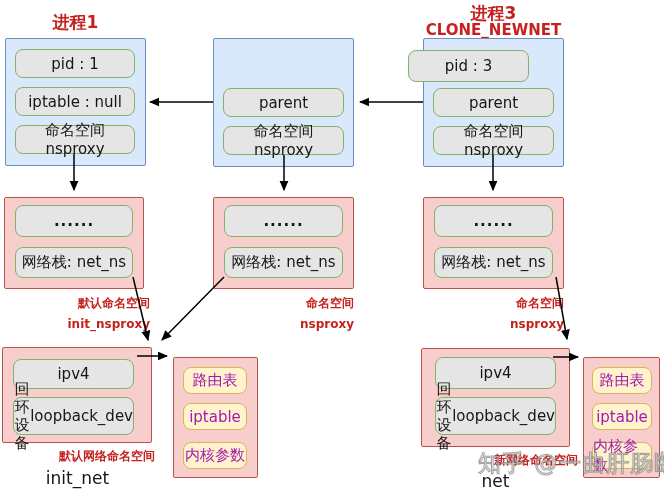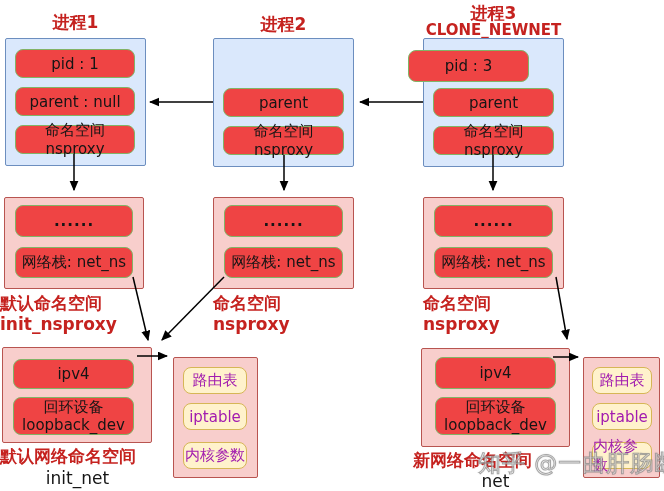--- a/index.html
+++ b/index.html
@@ -17,21 +17,21 @@
     background: #dae8fc;
     border: 1.5px solid #6c8ebf;
     border-radius: 2px;
   }
   .structbox {
     background: #f8cecc;
     border: 1.5px solid #b85450;
     border-radius: 2px;
   }
   .gfield {
-    background: #ef4444;
+    background: #e5e5e5;
     border: 1.5px solid #82b366;
     border-radius: 8px;
     display: flex;
     align-items: center;
     justify-content: center;
     font-size: 15px;
     color: #151515;
     text-align: center;
   }
   .yitem {
@@ -54,33 +54,33 @@
   .rsub {
     color: #c5221f;
     font-weight: bold;
     font-size: 15px;
     text-align: center;
     white-space: nowrap;
   }
   .rlabel {
     color: #c5221f;
     font-weight: bold;
-    font-size: 17px;
-    text-align: left;
+    font-size: 12px;
+    text-align: right;
     line-height: 21px;
     white-space: nowrap;
   }
   .blabel {
     color: #151515;
     font-size: 17px;
     text-align: center;
     white-space: nowrap;
   }
   .dots { letter-spacing: 1px; font-weight: bold; }
-  .loop { flex-direction: column; line-height: 18px; }
+  .loop { flex-direction: row; line-height: 18px; }
   .arrows {
     position: absolute;
     inset: 0;
     z-index: 4;
     pointer-events: none;
   }
   .watermark {
     position: absolute;
     left: 478px;
     top: 448px;
@@ -94,24 +94,23 @@
   }
 </style>
 </head>
 <body>
 
 <div class="canvas">
 
   <div class="abs rtitle" style="left:5px;top:11px;width:141px;">进程1</div>
   <div class="abs procbox" style="left:5px;top:38px;width:141px;height:128px;"></div>
   <div class="abs gfield" style="left:15px;top:49px;width:120px;height:29px;">pid : 1</div>
-  <div class="abs gfield" style="left:15px;top:87px;width:120px;height:29px;">parent : null</div>
+  <div class="abs gfield" style="left:15px;top:87px;width:120px;height:29px;">iptable : null</div>
   <div class="abs gfield" style="left:15px;top:125px;width:120px;height:29px;">命名空间nsproxy</div>
 
-  <div class="abs rtitle" style="left:213px;top:13px;width:141px;">进程2</div>
   <div class="abs procbox" style="left:213px;top:38px;width:141px;height:129px;"></div>
   <div class="abs gfield" style="left:223px;top:88px;width:121px;height:29px;">parent</div>
   <div class="abs gfield" style="left:223px;top:126px;width:121px;height:29px;">命名空间nsproxy</div>
 
   <div class="abs rtitle" style="left:423px;top:2px;width:141px;">进程3</div>
   <div class="abs rsub" style="left:408px;top:21px;width:171px;">CLONE_NEWNET</div>
   <div class="abs procbox" style="left:423px;top:38px;width:141px;height:129px;"></div>
   <div class="abs gfield" style="left:408px;top:50px;width:121px;height:32px;">pid : 3</div>
   <div class="abs gfield" style="left:433px;top:88px;width:121px;height:29px;">parent</div>
   <div class="abs gfield" style="left:433px;top:126px;width:121px;height:29px;">命名空间nsproxy</div>

